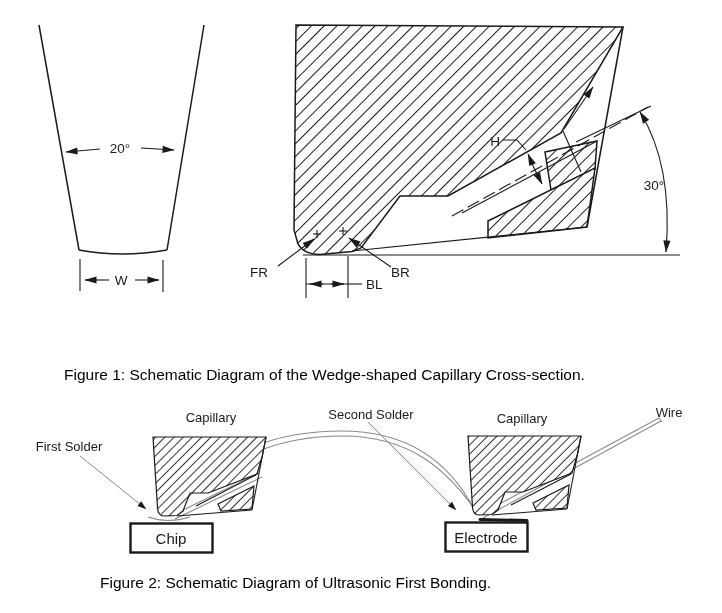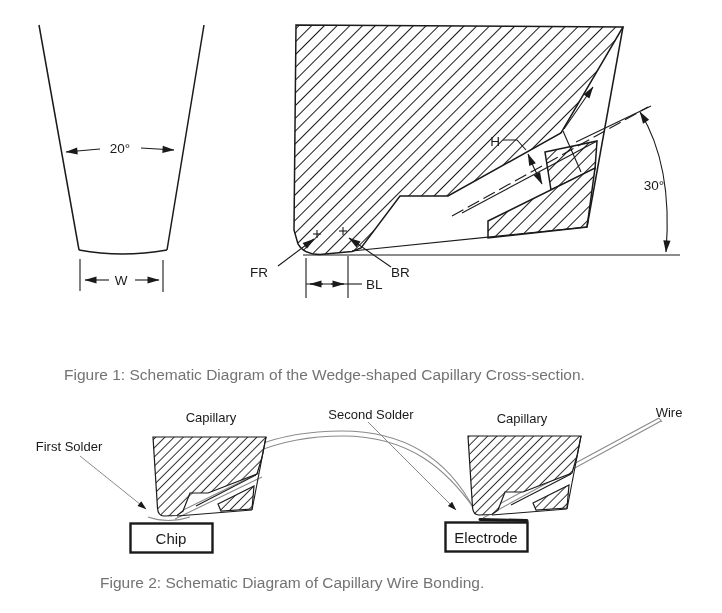--- a/index.html
+++ b/index.html
@@ -19,21 +19,21 @@
   .hatch6  {fill:url(#h6);stroke:var(--line,#1a1a1a);stroke-width:1.2;}
   .wire    {stroke:var(--wire-gray,#8a8a8a);stroke-width:1.1;fill:none;}
   .lead    {stroke:var(--wire-gray,#8a8a8a);stroke-width:1;fill:none;}
   .bondfoot{stroke:var(--line,#1a1a1a);stroke-width:3;fill:none;stroke-linecap:round;}
   .box     {fill:#fff;stroke:var(--line,#1a1a1a);stroke-width:2.4;}
   text{fill:var(--line,#1a1a1a);}
   .dimlabel{font-size:13.5px;}
   .figlabel{font-size:13px;}
   .boxlabel{font-size:15px;}
   .caption{
-    position:absolute;font-size:15.5px;color:#737373;white-space:nowrap;
+    position:absolute;font-size:15.5px;color:#000000;white-space:nowrap;
     font-family:"Liberation Sans",sans-serif;
   }
 </style>
 </head>
 <body>
 
 <svg id="stage" width="722" height="613" viewBox="0 0 722 613">
   <defs>
     <pattern id="h9" width="9" height="9" patternUnits="userSpaceOnUse" patternTransform="rotate(-45)">
       <rect width="9" height="9" fill="#ffffff"></rect>
@@ -163,13 +163,13 @@
     <text class="figlabel" x="211" y="422" text-anchor="middle">Capillary</text>
     <text class="figlabel" x="371" y="419" text-anchor="middle">Second Solder</text>
     <text class="figlabel" x="522" y="423" text-anchor="middle">Capillary</text>
     <text class="figlabel" x="669" y="417" text-anchor="middle">Wire</text>
     <text class="boxlabel" x="171" y="544" text-anchor="middle">Chip</text>
     <text class="boxlabel" x="486" y="543" text-anchor="middle">Electrode</text>
   </g>
 </svg>
 
 <div class="caption" style="left:64px;top:366px;">Figure 1: Schematic Diagram of the Wedge-shaped Capillary Cross-section.</div>
-<div class="caption" style="left:100px;top:574px;">Figure 2: Schematic Diagram of Capillary Wire Bonding.</div>
+<div class="caption" style="left:100px;top:574px;">Figure 2: Schematic Diagram of Ultrasonic First Bonding.</div>
 
 </body></html>

